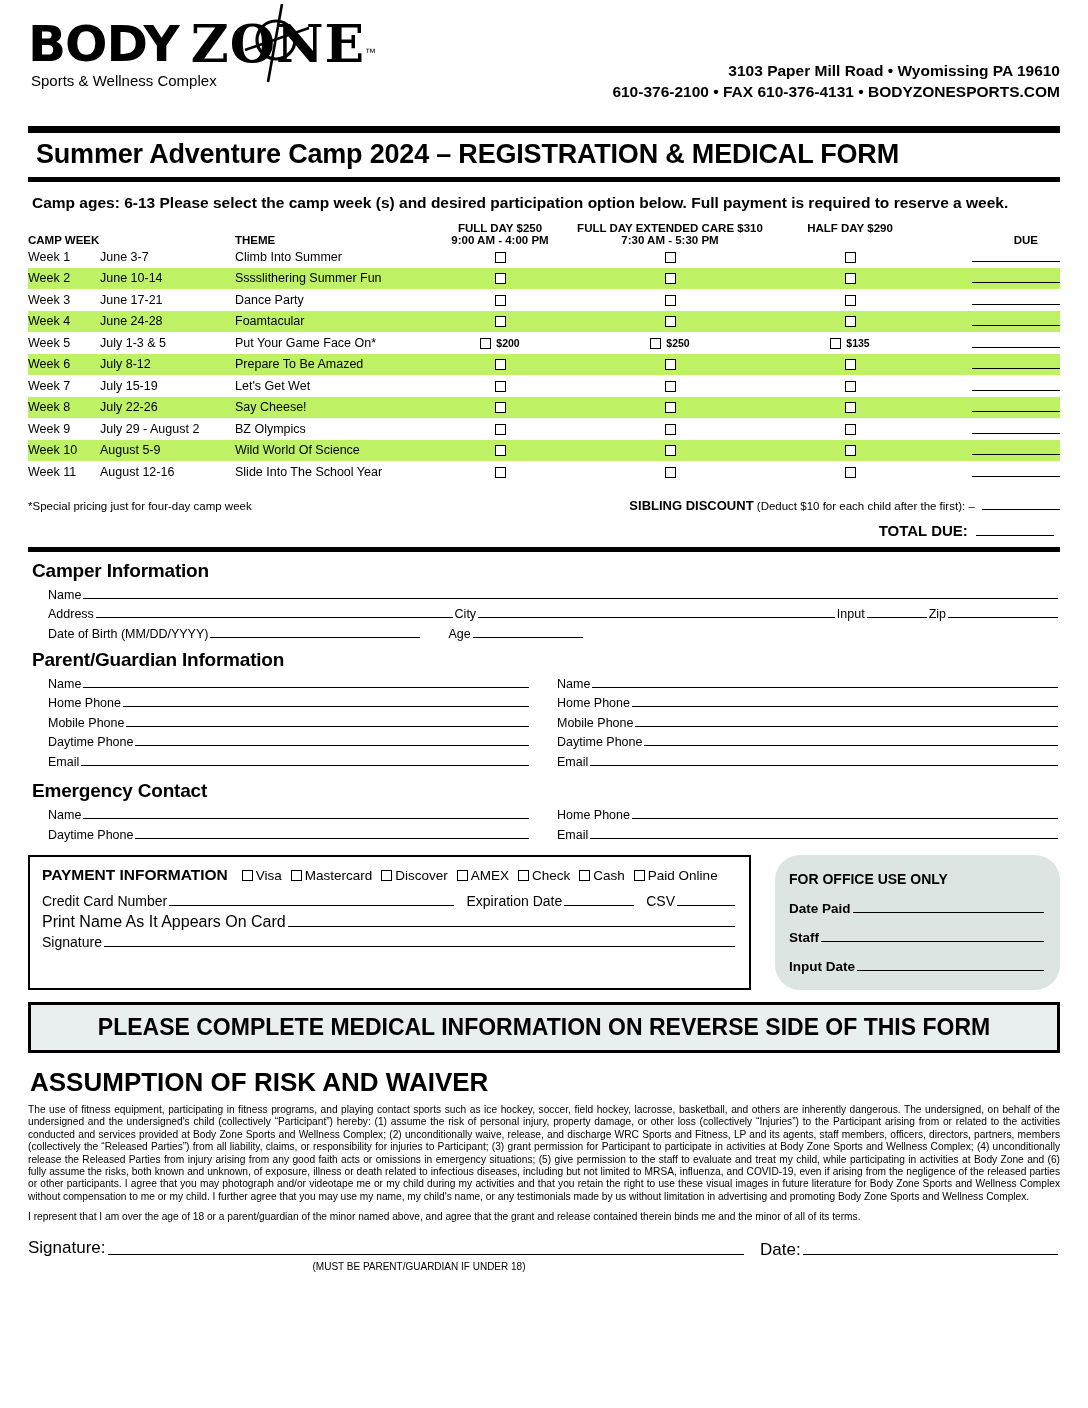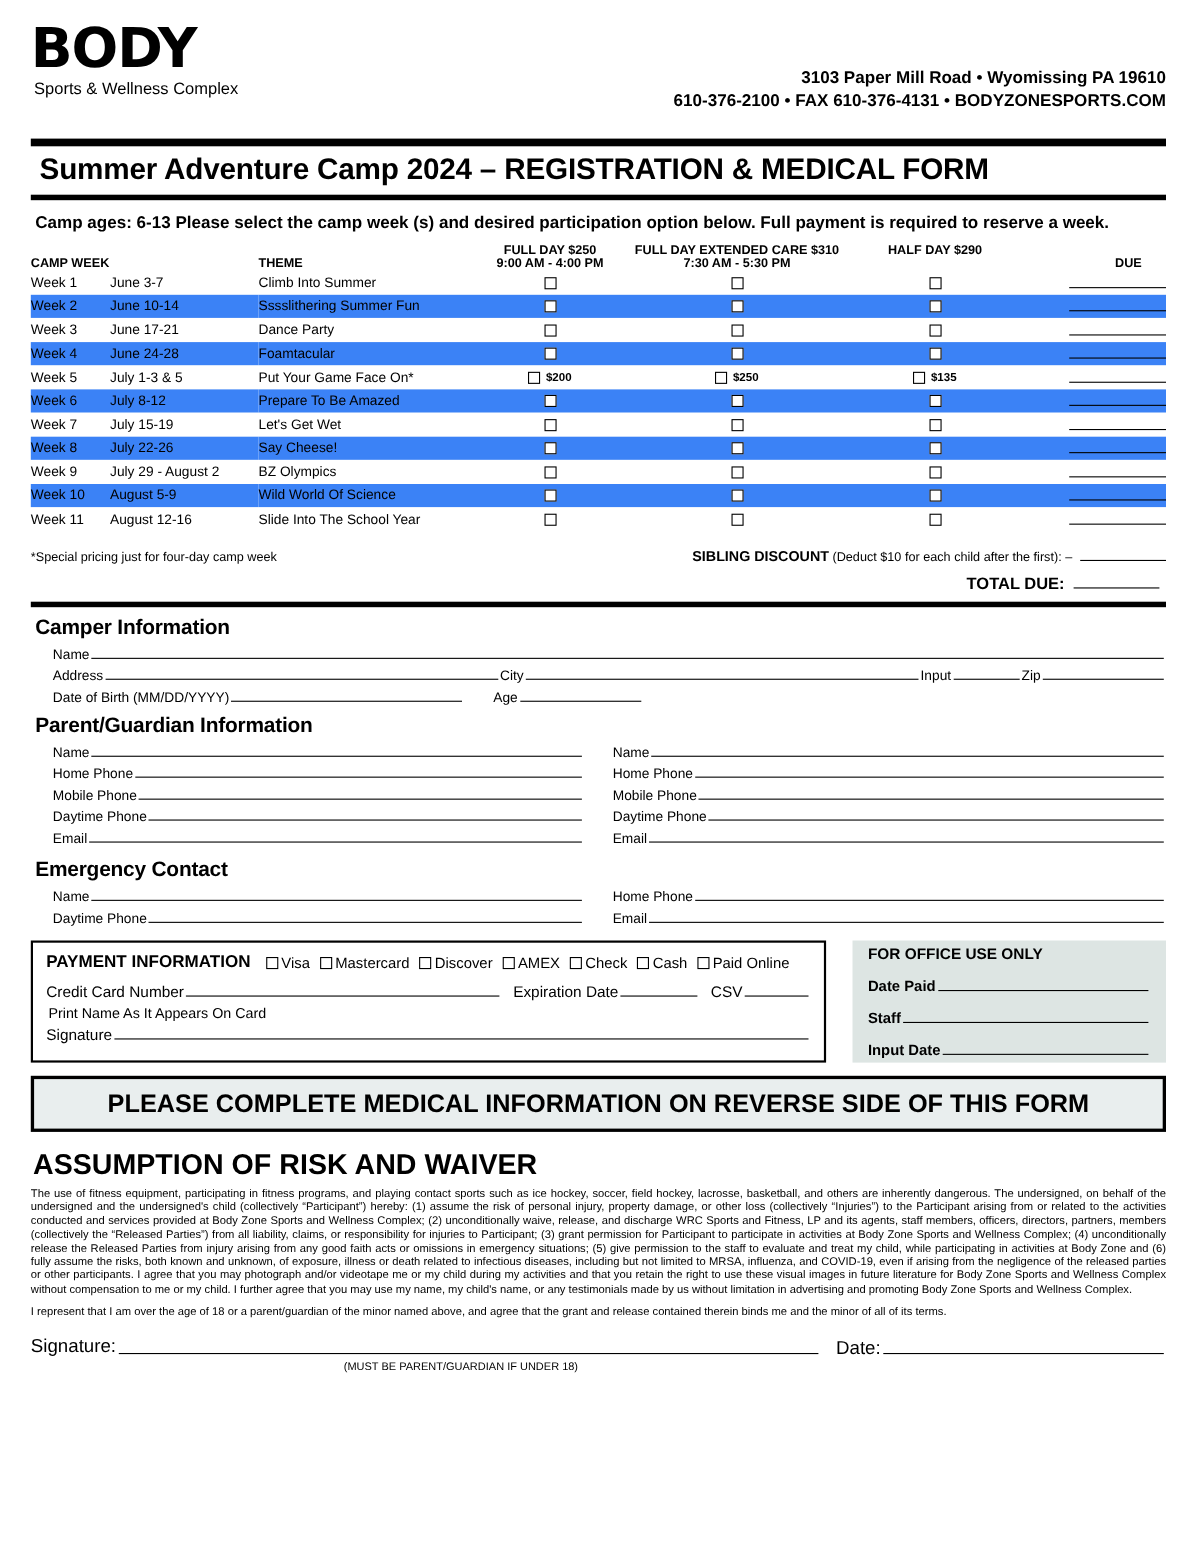--- a/index.html
+++ b/index.html
@@ -52,21 +52,21 @@
   .th-sub { font-size:10px; font-weight:bold; text-align:center; }
   .col-week { width:72px; text-align:left; }
   .col-dates { width:135px; text-align:left; }
   .col-theme { width:195px; text-align:left; }
   .col-opt { width:140px; }
   .col-opt2 { width:200px; }
   .col-opt3 { width:160px; }
   .col-due { width:auto; text-align:right; }
   .hdr-label { font-size:13px; font-weight:bold; padding-bottom:2px; }
   table.weeks td { font-size:12.5px; height:21.5px; padding:0; }
-  tr.alt { background:#3b82f6; }
+  tr.alt { background:#bef264; }
   .cb {
     display:inline-block; width:11px; height:11px;
     border:1.8px solid #000; background:#fff; vertical-align:middle;
   }
   .cbcell { text-align:center; }
   .price-tag { font-size:10.5px; font-weight:bold; margin-left:5px; vertical-align:middle; }
   .duecell { text-align:right; padding-right:12px; }
   .dueline { display:inline-block; width:88px; border-bottom:1.3px solid #000; height:13px; }
 
   .note-row { display:flex; align-items:baseline; margin-top:14px; font-size:11.5px; }
@@ -91,21 +91,21 @@
   .twocol > div { flex:1; }
 
   
   .paywrap { display:flex; margin-top:10px; gap:24px; }
   .paybox { flex:1; border:2.5px solid #000; padding:9px 12px 11px 12px; }
   .payhead { display:flex; align-items:center; flex-wrap:nowrap; font-size:14.5px; margin-bottom:9px;}
   .payhead .ttl { font-weight:bold; font-size:15.5px; margin-right:14px; white-space:nowrap;}
   .paymethod { display:inline-flex; align-items:center; margin-right:9px; font-size:13.5px; white-space:nowrap;}
   .paymethod .cb { margin-right:3px; }
   .officebox {
-    flex:0 0 285px; background:#dde5e3; padding:4px 14px;
+    flex:0 0 285px; background:#dde5e3; padding:16px 14px;border-radius:25px;
   }
   .officebox .ohead { font-weight:bold; font-size:14px; margin-bottom:13px; }
   .ofrow { display:flex; align-items:baseline; font-size:13.5px; font-weight:bold; margin-bottom:13px; }
   .ofrow .fill { border-bottom:1.4px solid #000; }
 
   
   .banner {
     border:3px solid #000; background:#e9eeee; text-align:center;
     font-weight:bold; font-size:23px; padding:9px 0; margin-top:12px;
   }
@@ -123,20 +123,28 @@
 </style>
 </head>
 <body>
 
 <div class="page">
 
   <div class="header">
     <div class="logo-block">
       <div class="logo-row">
         <span class="logo-body">BODY</span>
+        <span class="logo-zone-wrap">
+          <span class="logo-zone">ZONE</span><span class="logo-tm">™</span>
+          <svg class="logo-target" width="70" height="80" viewBox="0 0 70 80">
+            <circle cx="33" cy="36" r="19" fill="none" stroke="#000" stroke-width="3.2"></circle>
+            <line x1="39" y1="0" x2="25" y2="78" stroke="#000" stroke-width="2.6"></line>
+            <line x1="2" y1="46" x2="66" y2="24" stroke="#000" stroke-width="2.6"></line>
+          </svg>
+        </span>
       </div>
       <div class="logo-tag">Sports &amp; Wellness Complex</div>
     </div>
     <div class="contact">
       <div>3103 Paper Mill Road • Wyomissing PA 19610</div>
       <div>610-376-2100 • FAX 610-376-4131 • BODYZONESPORTS.COM</div>
     </div>
   </div>
 
   <div class="rule-thick"></div>
@@ -415,21 +423,21 @@
           </span>
       </div>
       <div class="frow" style="padding-left:0;font-size:14px;">
         <span class="lbl">Credit Card Number</span>
         <span class="fill"></span>
         <span class="lbl" style="margin-left:10px;">Expiration Date</span>
         <span class="fill w-md" style="flex:0 0 70px;"></span>
         <span class="lbl" style="margin-left:10px;">CSV</span>
         <span class="fill" style="flex:0 0 58px;"></span>
       </div>
-      <div class="frow" style="padding-left:0;font-size:13px;flex-direction:column;">
+      <div class="frow" style="padding-left:0;font-size:16px;">
         <span class="lbl">Print Name As It Appears On Card</span>
         <span class="fill"></span>
       </div>
       <div class="frow" style="padding-left:0;font-size:14px;margin-bottom:0;">
         <span class="lbl">Signature</span>
         <span class="fill"></span>
       </div>
     </div>
     <div class="officebox">
       <div class="ohead">FOR OFFICE USE ONLY</div>

